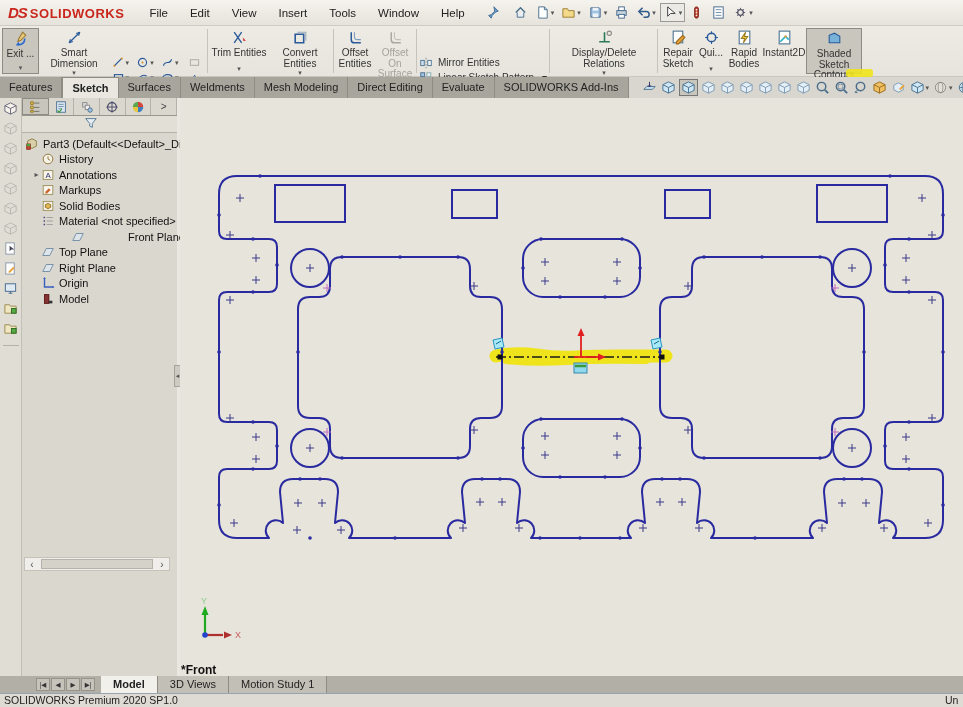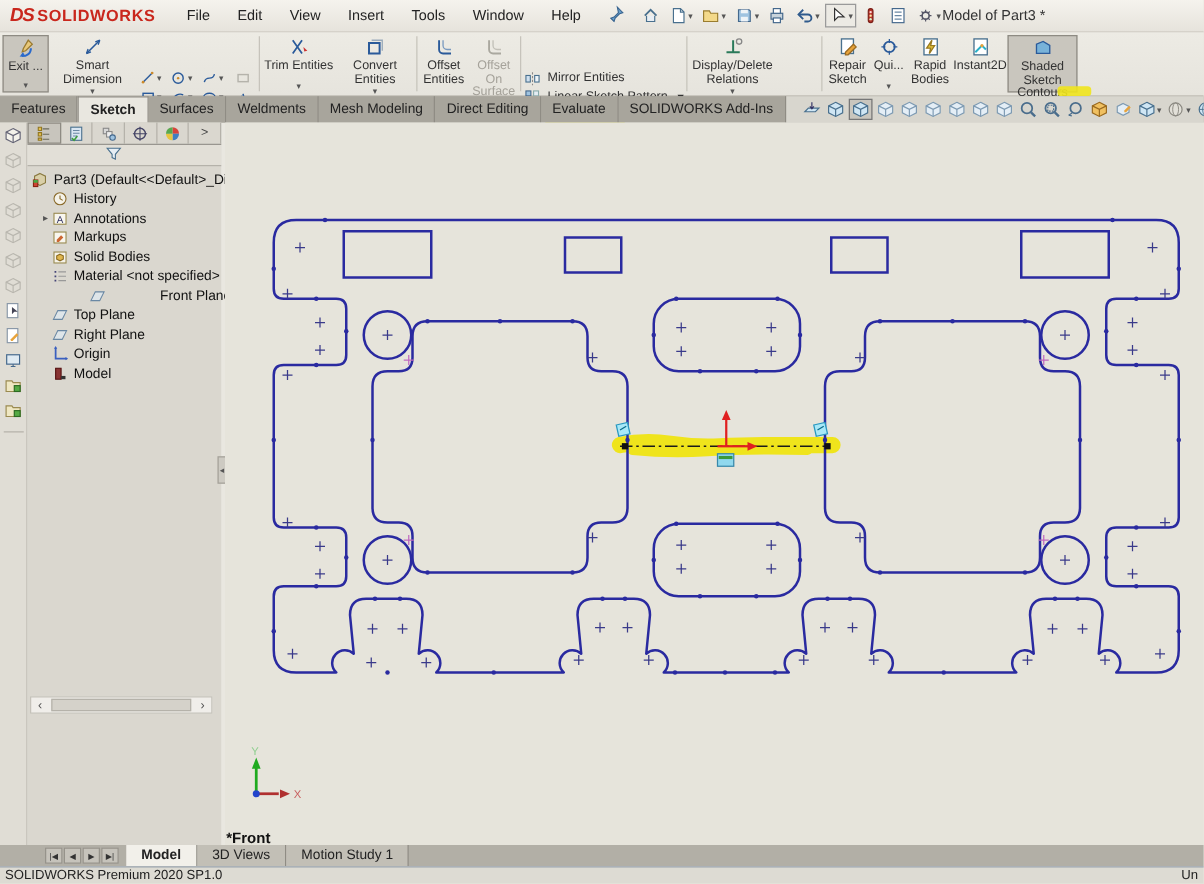--- a/index.html
+++ b/index.html
@@ -178,21 +178,20 @@
           </svg>
         </span>
         <span class="qbtn">
           <svg width="15" height="15" viewBox="0 0 16 16">
             <circle cx="8" cy="8" r="3" fill="none" stroke="#556" stroke-width="1.4"></circle>
             <path d="M8 3v2M8 11v2M3 8h2M11 8h2M4.5 4.5l1.4 1.4M10.1 10.1l1.4 1.4M11.5 4.5l-1.4 1.4M5.9 10.1l-1.4 1.4" stroke="#556"></path>
           </svg>
           <span class="caret">▾</span>
         </span>
       </div>
-    <div class="win-title">Model of Part3 *</div>
   </div>
 
   <div class="ribbon">
     <div class="rbtn pressed" style="left:2px;width:37px;">
       <span class="ric"><svg width="17" height="17" viewBox="0 0 16 16">
             <path d="M10 2l3 3-5 5-2.5.8.8-2.5z" fill="#e8c87a" stroke="#9a7a30"></path>
             <path d="M12 8c0 4-3 6-7 6" fill="none" stroke="#2a6acc" stroke-width="1.5"></path>
             <path d="M6 11l-2.5 3.5L7.5 14z" fill="#2a6acc"></path>
           </svg></span>
       <span class="rlab">Exit ...</span>
@@ -338,21 +337,21 @@
         <span class="ric14"><svg width="14" height="14" viewBox="0 0 16 16">
               <path d="M3 13 10 6" stroke="#2a5a9a" stroke-width="1.4"></path>
               <path d="M10 6 6.8 6.8 9.2 9.2z" fill="#2a5a9a"></path>
               <rect x="9.5" y="2" width="4.5" height="4.5" fill="#5cb85c" stroke="#2d7a2d"></rect>
             </svg></span>
         <span class="hl">Move Entities</span>
         <span class="rcaret">▾</span>
       </div>
     </div>
     <div class="rsep" style="left:549px;"></div>
-    <div class="rbtn" style="left:534px;width:104px;">
+    <div class="rbtn" style="left:552px;width:104px;">
       <span class="ric"><svg width="17" height="17" viewBox="0 0 16 16">
             <path d="M8 3v9M3 12h10" stroke="#2a7a5a" stroke-width="1.5"></path>
             <circle cx="12.5" cy="4" r="2" fill="none" stroke="#888"></circle>
           </svg></span>
       <span class="rlab">Display/Delete Relations</span>
       <span class="rcaret">▾</span>
     </div>
     <div class="rsep" style="left:657px;"></div>
     <div class="rbtn" style="left:659px;width:38px;">
       <span class="ric"><svg width="17" height="17" viewBox="0 0 16 16">

